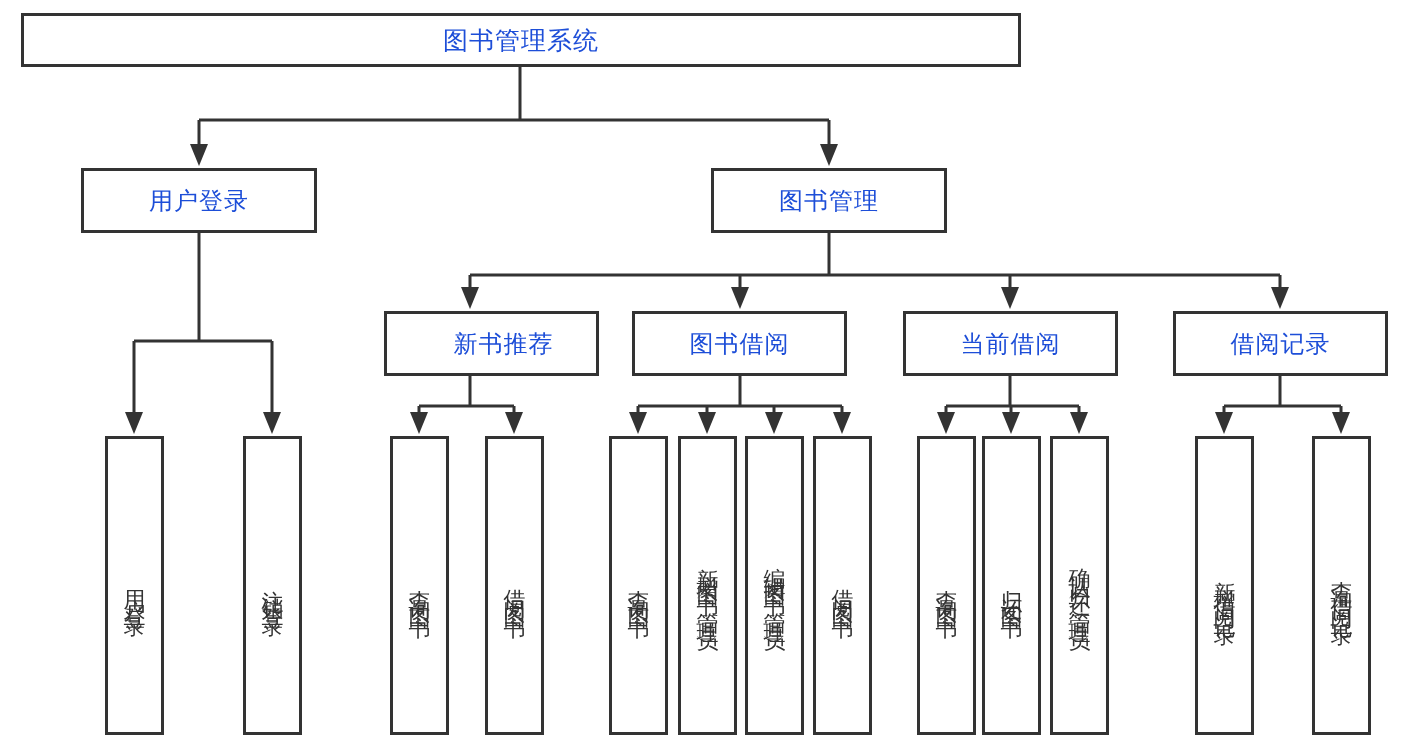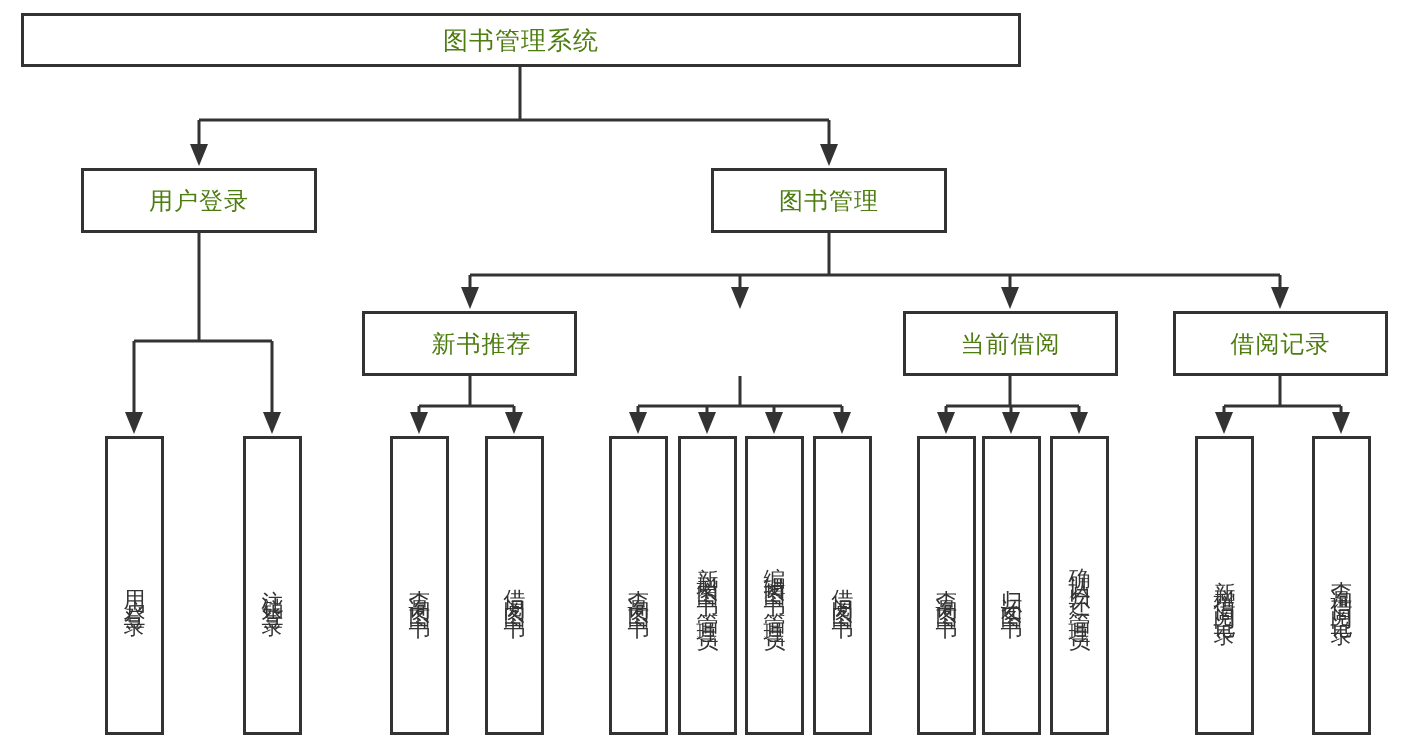--- a/index.html
+++ b/index.html
@@ -29,21 +29,21 @@
     box-sizing: border-box;
     background: #ffffff;
     border: 3px solid #333333;
     display: flex;
     align-items: center;
     justify-content: center;
     z-index: 2;
   }
   .box .lbl {
     font-size: 24px;
-    color: #4d7c0f;
+    color: #1d4ed8;
     letter-spacing: 1px;
     white-space: nowrap;
   }
   .box.root .lbl { font-size: 25px; }
   .leaf {
     top: 436px;
     width: 59px;
     height: 299px;
   }
   .leaf .vlbl {
@@ -125,22 +125,25 @@
     <span class="lbl">图书管理系统</span>
   </div>
 
   <div class="box" style="left:81px; top:168px; width:236px; height:65px;">
     <span class="lbl">用户登录</span>
   </div>
   <div class="box" style="left:711px; top:168px; width:236px; height:65px;">
     <span class="lbl">图书管理</span>
   </div>
 
-  <div class="box" style="left:362px; top:311px; width:215px; height:65px;padding-left:24px;">
+  <div class="box" style="left:384px; top:311px; width:215px; height:65px;padding-left:24px;">
     <span class="lbl">新书推荐</span>
+  </div>
+  <div class="box" style="left:632px; top:311px; width:215px; height:65px;">
+    <span class="lbl">图书借阅</span>
   </div>
   <div class="box" style="left:903px; top:311px; width:215px; height:65px;justify-content:center;">
     <span class="lbl">当前借阅</span>
   </div>
   <div class="box" style="left:1173px; top:311px; width:215px; height:65px;">
     <span class="lbl">借阅记录</span>
   </div>
 
   <div class="box leaf" style="left:105px;">
     <span class="vlbl">用户登录</span>

